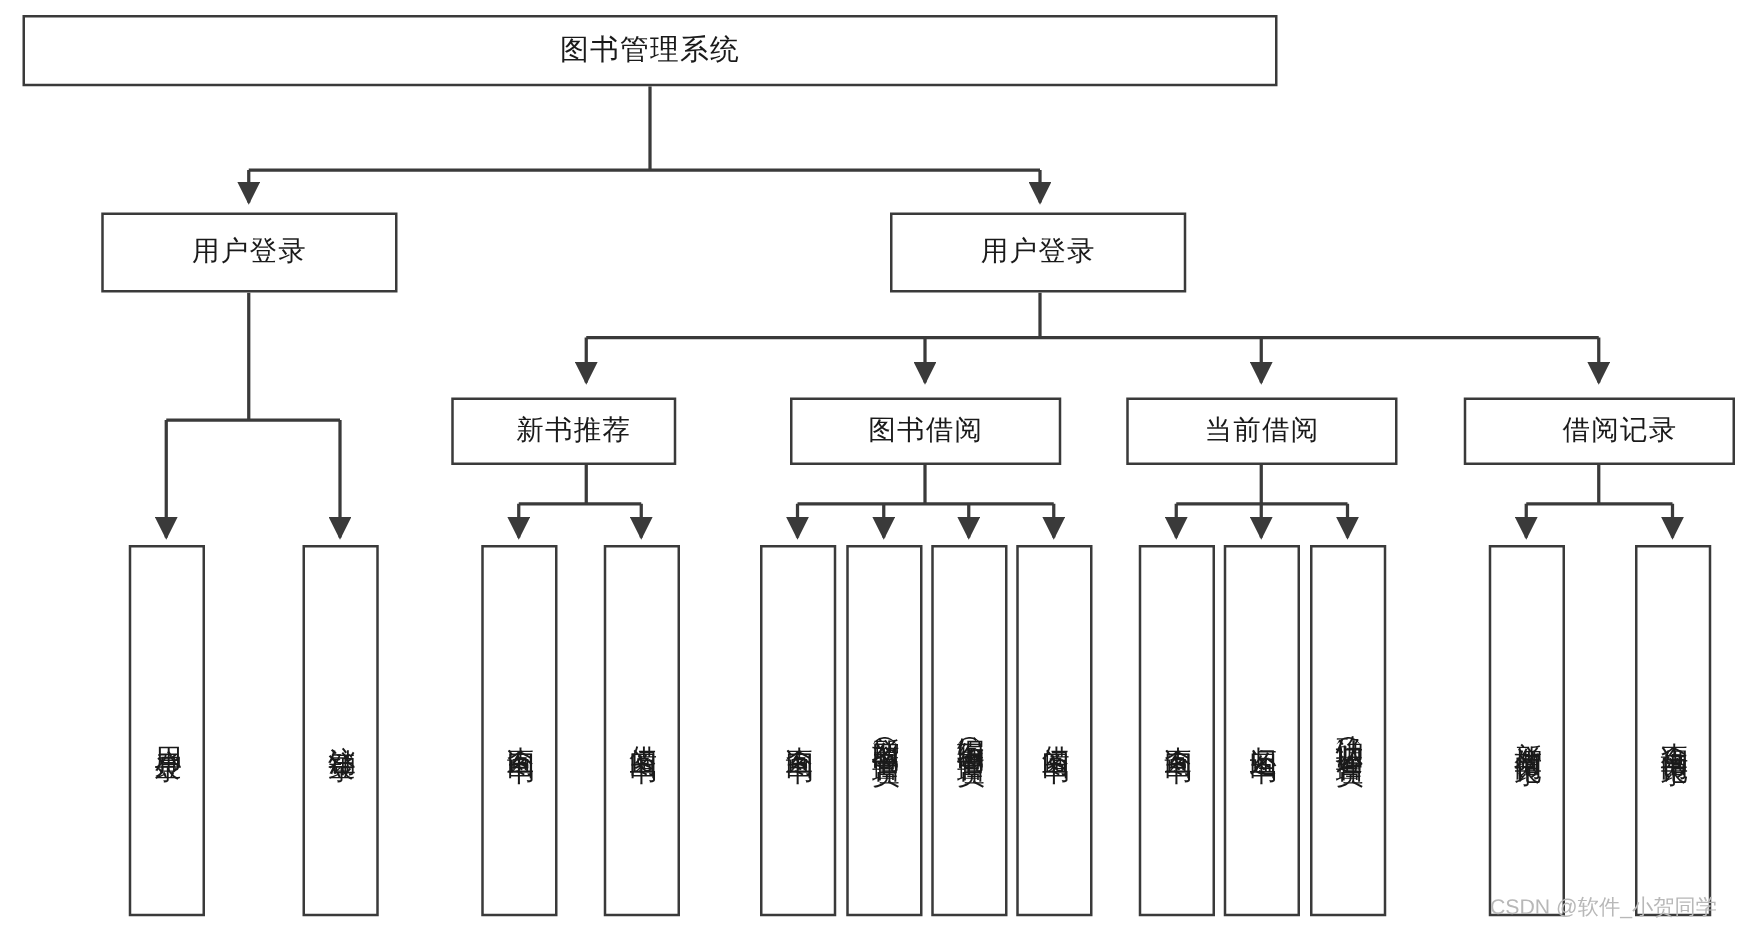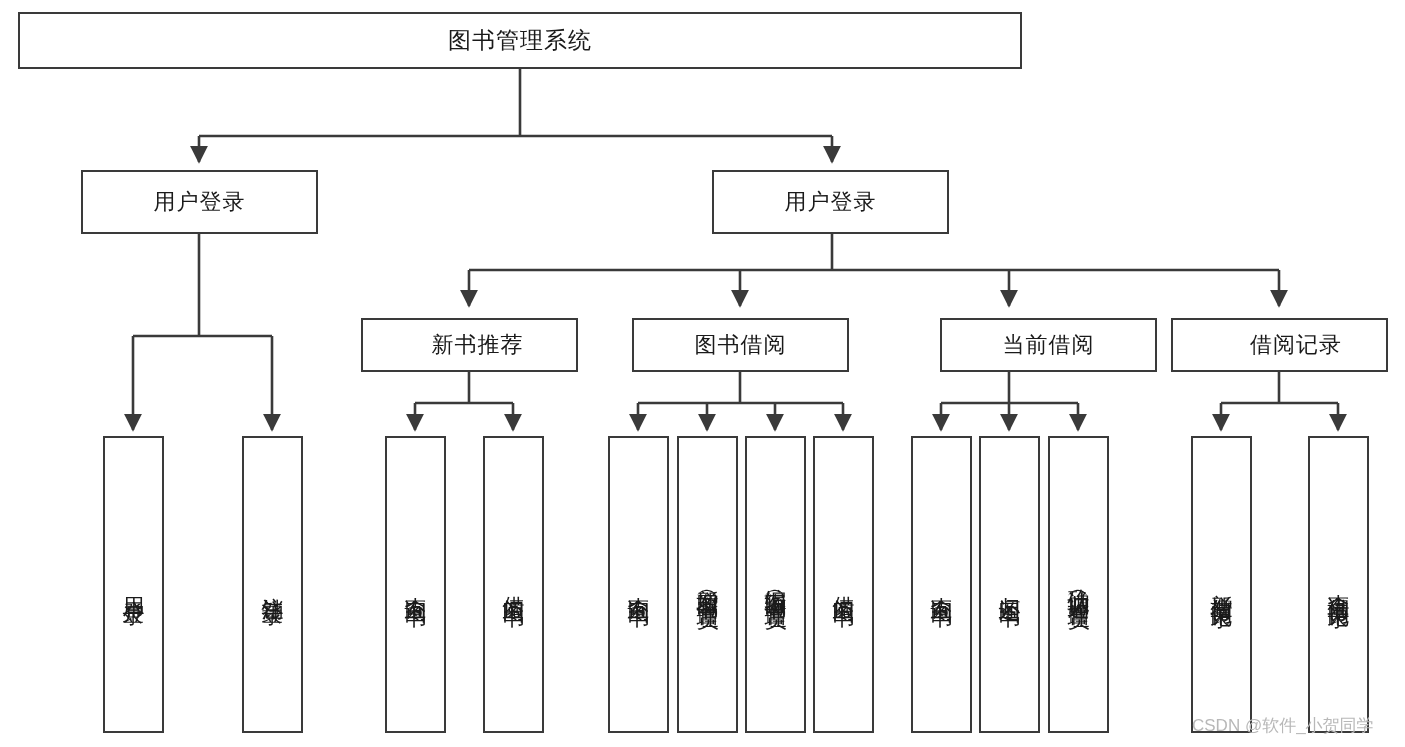--- a/index.html
+++ b/index.html
@@ -130,27 +130,27 @@
     <span class="label">图书管理系统</span>
   </div>
 
   <div class="node horiz" style="left:81px; top:170px; width:237px; height:64px;">
     <span class="label">用户登录</span>
   </div>
   <div class="node horiz" style="left:712px; top:170px; width:237px; height:64px;">
     <span class="label">用户登录</span>
   </div>
 
-  <div class="node horiz" style="left:361px; top:318px; width:217px; height:54px;padding-left:16px;">
+  <div class="node horiz" style="left:361px; top:318px; width:180px; height:54px;padding-left:16px;">
     <span class="label">新书推荐</span>
   </div>
   <div class="node horiz" style="left:632px; top:318px; width:217px; height:54px;">
     <span class="label">图书借阅</span>
   </div>
-  <div class="node horiz" style="left:901px; top:318px; width:217px; height:54px;margin-left:39px;">
+  <div class="node horiz" style="left:901px; top:318px; width:217px; height:54px;">
     <span class="label">当前借阅</span>
   </div>
   <div class="node horiz" style="left:1171px; top:318px; width:217px; height:54px;padding-left:33px;">
     <span class="label">借阅记录</span>
   </div>
 
   <div class="node vert" style="left:103px; top:436px; width:61px; height:297px;">
     <span class="label">用户登录</span>
   </div>
   <div class="node vert" style="left:242px; top:436px; width:61px; height:297px;">

